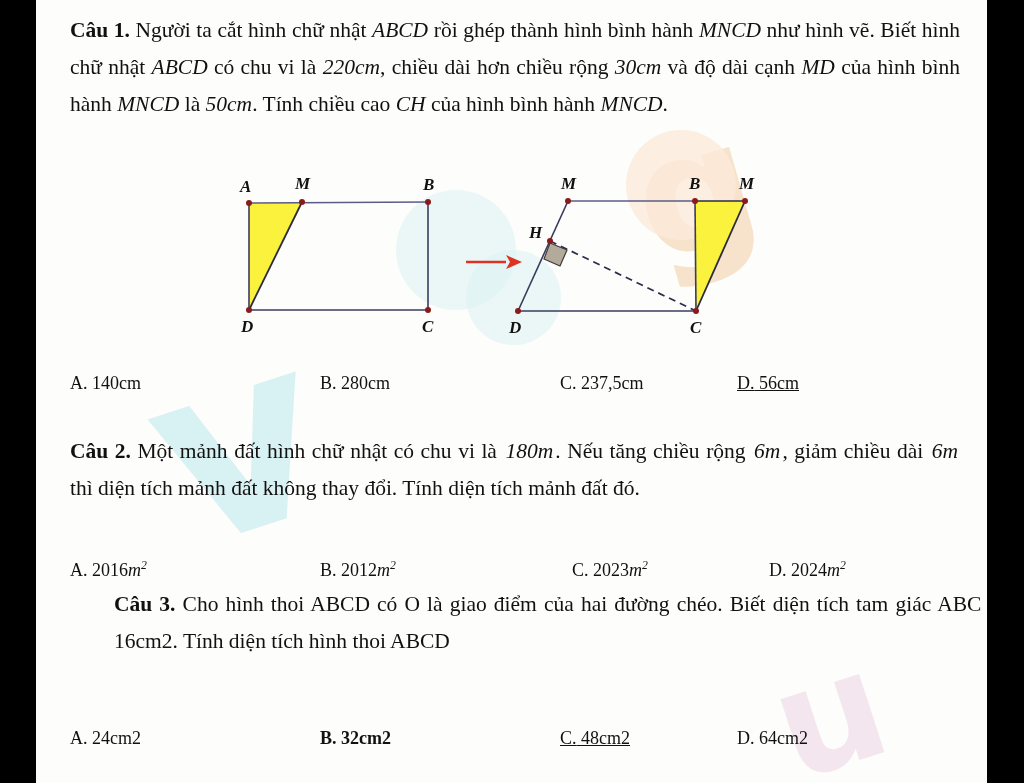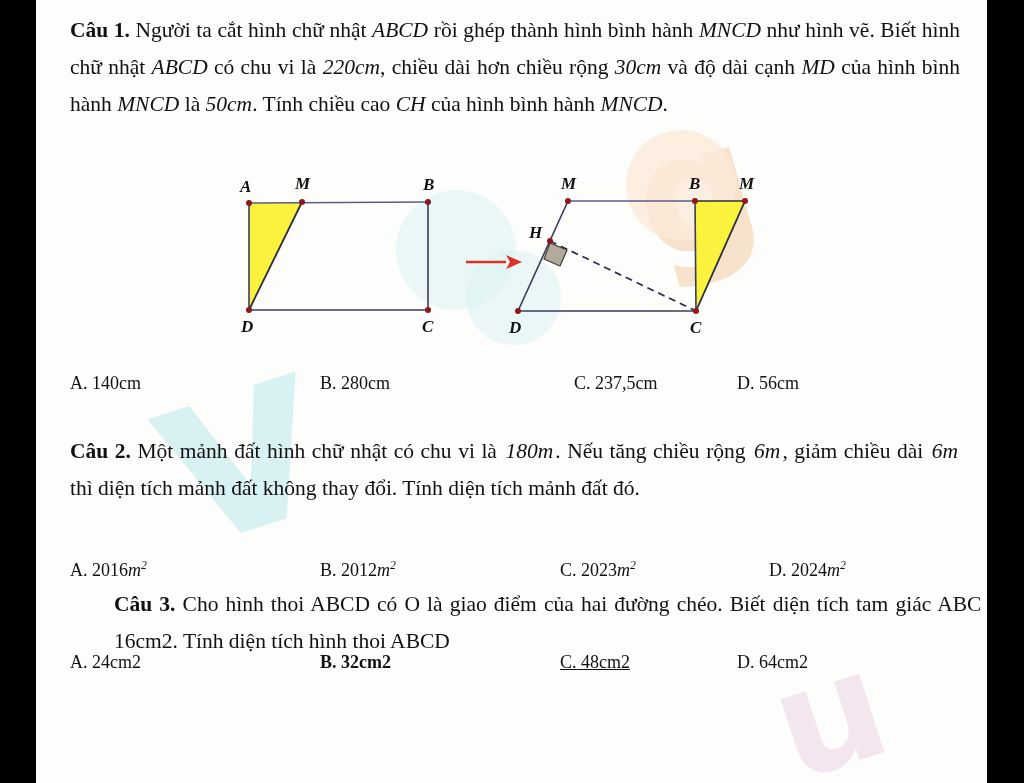--- a/index.html
+++ b/index.html
@@ -182,25 +182,25 @@
 
       <div class="opts" style="top:373px;">
         <span class="opt" style="left:0px;">
           <span>A.</span>
           <span>140cm</span>
         </span>
         <span class="opt" style="left:250px;">
           <span>B.</span>
           <span>280cm</span>
         </span>
-        <span class="opt" style="left:490px;margin-left:14px;">
+        <span class="opt" style="left:490px;">
           <span>C.</span>
           <span>237,5cm</span>
         </span>
-        <span class="opt" style="left:667px;">
+        <span class="opt" style="left:667px;text-decoration:underline;">
           <span>D.</span>
           <span>56cm</span>
         </span>
       </div>
 
       <div class="qblock" style="top:433px;">
         <div class="qtext">
           <span class="lbl">Câu 2.</span>
           <span>Một mảnh đất hình chữ nhật có chu vi là </span><span class="ital-sp">180m</span><span>. Nếu tăng chiều rộng </span><span class="ital-sp">6m</span><span>, giảm chiều dài </span><span class="ital-sp">6m</span><span> thì diện tích mảnh đất không thay đổi. Tính diện tích mảnh đất đó.</span>
         </div>
@@ -208,38 +208,38 @@
 
       <div class="opts" style="top:551px;margin-top:8px;">
         <span class="opt" style="left:0px;">
           <span>A.</span>
           <span>2016</span><span class="ital">m</span><sup>2</sup>
         </span>
         <span class="opt" style="left:250px;">
           <span>B.</span>
           <span>2012</span><span class="ital">m</span><sup>2</sup>
         </span>
-        <span class="opt" style="left:490px;">
+        <span class="opt" style="left:502px;">
           <span>C.</span>
           <span>2023</span><span class="ital">m</span><sup>2</sup>
         </span>
         <span class="opt" style="left:699px;">
           <span>D.</span>
           <span>2024</span><span class="ital">m</span><sup>2</sup>
         </span>
       </div>
 
       <div class="qblock" style="top:586px;margin-left:44px;">
         <div class="qtext">
           <span class="lbl">Câu 3.</span>
           <span>Cho hình thoi ABCD có O là giao điểm của hai đường chéo. Biết diện tích tam giác ABC là 16cm2. Tính diện tích hình thoi ABCD</span>
         </div>
       </div>
 
-      <div class="opts" style="top:652px;text-align:right;">
+      <div class="opts" style="top:728px;text-align:right;">
         <span class="opt" style="left:0px;">
           <span>A.</span>
           <span>24cm2</span>
         </span>
         <span class="opt" style="left:250px;font-weight:bold;">
           <span>B.</span>
           <span>32cm2</span>
         </span>
         <span class="opt" style="left:490px;text-decoration:underline;">
           <span>C.</span>

